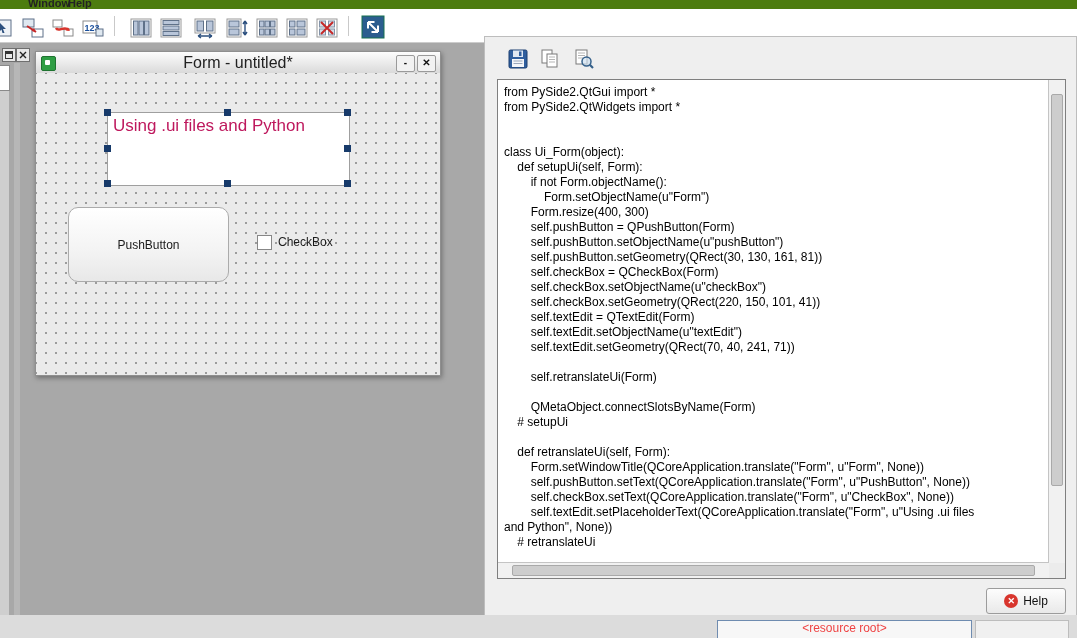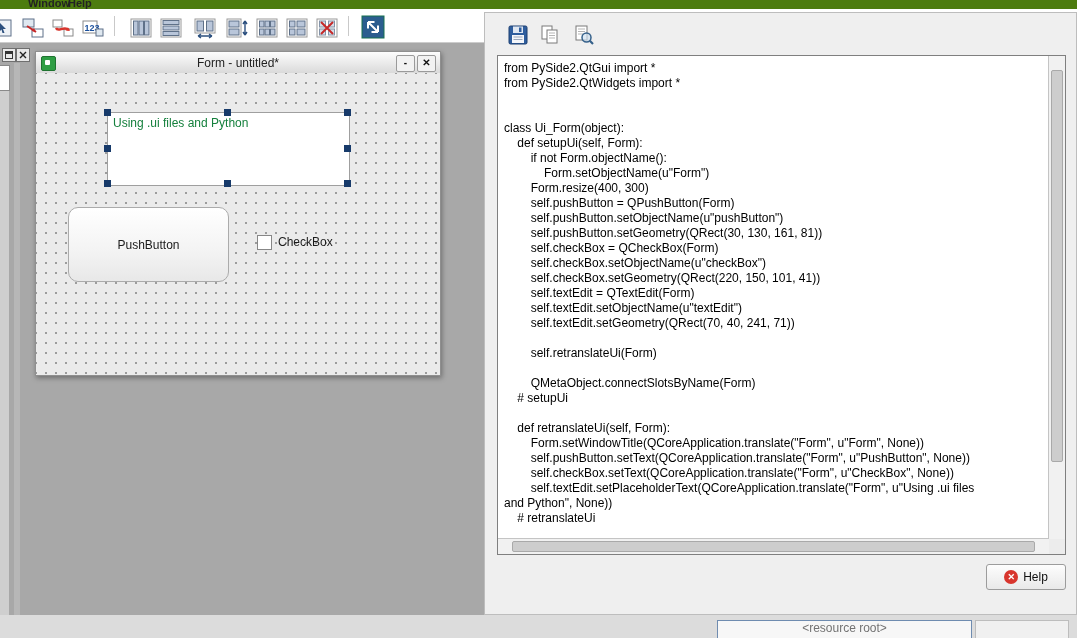--- a/index.html
+++ b/index.html
@@ -23,44 +23,44 @@
             display:flex;align-items:center;justify-content:center;}
   .filter-sliver{position:absolute;left:0;top:22px;width:9px;height:24px;background:#ffffff;border:1px solid #8a8a8a;border-left:none;}
   .left-strip{position:absolute;left:0;top:48px;width:9px;height:525px;background:#cfcfcf;}
   .thin-strip{position:absolute;left:14px;top:20px;width:6px;height:553px;background:#c2c2c2;opacity:.55;}
 
   
   .form-window{position:absolute;left:35px;top:8px;width:404px;height:323px;
                background:#ebebeb;border:1px solid #8f8f8f;box-shadow:1px 2px 5px rgba(0,0,0,.35);}
   .form-titlebar{position:relative;height:21px;background:linear-gradient(#fdfdfd,#dadada);
                  border-bottom:1px solid #b0b0b0;display:flex;align-items:center;}
-  .form-title{position:absolute;left:0;right:0;text-align:center;font-size:12px;color:#222;}
+  .form-title{position:absolute;left:0;right:0;text-align:center;font-size:16px;color:#222;}
   .form-icon{position:absolute;left:5px;top:4px;width:13px;height:13px;background:#2f9e44;
              border:1px solid #1f7330;border-radius:2px;}
   .form-icon:after{content:"";position:absolute;left:3px;top:3px;width:5px;height:5px;background:#ffffff;border-radius:1px;}
   .win-btn{position:absolute;top:3px;width:17px;height:15px;background:#f2f2f2;border:1px solid #9a9a9a;
            border-radius:2px;font-size:10px;line-height:13px;text-align:center;font-weight:bold;color:#111;}
   .form-body{position:absolute;left:0;top:21px;right:0;bottom:0;background:#ebebeb;
              background-image:radial-gradient(circle,#9c9c9c 0.8px,transparent 1px);
              background-size:10px 10px;background-position:5px 5px;}
 
   .textedit{position:absolute;left:71px;top:39px;width:241px;height:72px;background:#ffffff;
             border:1px solid #9f9f9f;}
-  .placeholder{position:absolute;left:5px;top:3px;font-size:12px;color:#15803d;}
+  .placeholder{position:absolute;left:5px;top:3px;font-size:17px;color:#be185d;}
   .handle{position:absolute;width:7px;height:7px;background:#173a6a;}
 
   .pushbutton{position:absolute;left:32px;top:134px;width:159px;height:73px;
               background:linear-gradient(#ffffff,#f3f3f3 60%,#e8e8e8);border:1px solid #ababab;
               border-radius:10px;display:flex;align-items:center;justify-content:center;font-size:12px;color:#1a1a1a;}
   .checkbox-row{position:absolute;left:221px;top:162px;display:flex;align-items:flex-start;}
   .checkbox-box{width:13px;height:13px;background:#ffffff;border:1px solid #878787;}
   .checkbox-label{margin-left:6px;font-size:12px;color:#1a1a1a;}
 
   
-  .dialog{left:484px;top:12px;width:593px;height:603px;background:#efefef;
+  .dialog{left:484px;top:36px;width:593px;height:603px;background:#efefef;
           border:1px solid #bdbdbd;box-sizing:border-box;}
   .code-area{position:absolute;left:12px;top:42px;width:569px;height:500px;background:#ffffff;
              border:1px solid #7f7f7f;box-sizing:border-box;overflow:hidden;}
   .code-text{position:absolute;left:0;top:0;right:16px;bottom:15px;overflow:hidden;}
   .code-text pre{margin:0;padding:5px 6px;font-family:"Liberation Sans", sans-serif;
                  font-size:12px;line-height:15px;white-space:pre;color:#000;}
   .vscroll{position:absolute;top:0;right:0;width:16px;bottom:15px;background:#f1f1f1;border-left:1px solid #c4c4c4;}
   .hscroll{position:absolute;left:0;right:16px;bottom:0;height:15px;background:#f1f1f1;border-top:1px solid #c4c4c4;}
   .scroll-corner{position:absolute;right:0;bottom:0;width:16px;height:15px;background:#ececec;}
   .sb-arrow{position:absolute;width:0;height:0;}
@@ -70,21 +70,21 @@
   .close-btn{position:absolute;left:501px;top:551px;width:78px;height:24px;
              background:linear-gradient(#fdfdfd,#e9e9e9);border:1px solid #9c9c9c;border-radius:3px;
              display:flex;align-items:center;justify-content:center;font-size:12px;color:#111;cursor:default;}
   .close-glyph{width:14px;height:14px;border-radius:50%;background:#d8352d;color:#ffffff;font-size:9px;
                line-height:14px;text-align:center;font-weight:bold;margin-right:5px;}
 
   
   .bottom{left:0;top:615px;width:1077px;height:23px;background:#dcdcdc;}
   .resource-box{position:absolute;left:717px;top:5px;width:253px;height:18px;background:#f7f7f7;
                 border:1px solid #6f8cb0;border-bottom:none;display:flex;align-items:flex-start;justify-content:center;
-                font-size:12px;color:#737373;}
+                font-size:12px;color:#ef4444;}
   .side-box{position:absolute;left:975px;top:5px;width:92px;height:18px;background:#f0f0f0;
             border:1px solid #bdbdbd;border-bottom:none;}
 
   svg{display:block;}
 </style>
 </head>
 <body>
 
 <div class="abs menubar">
   <span class="menu-item" style="left:28px;">Window</span>

